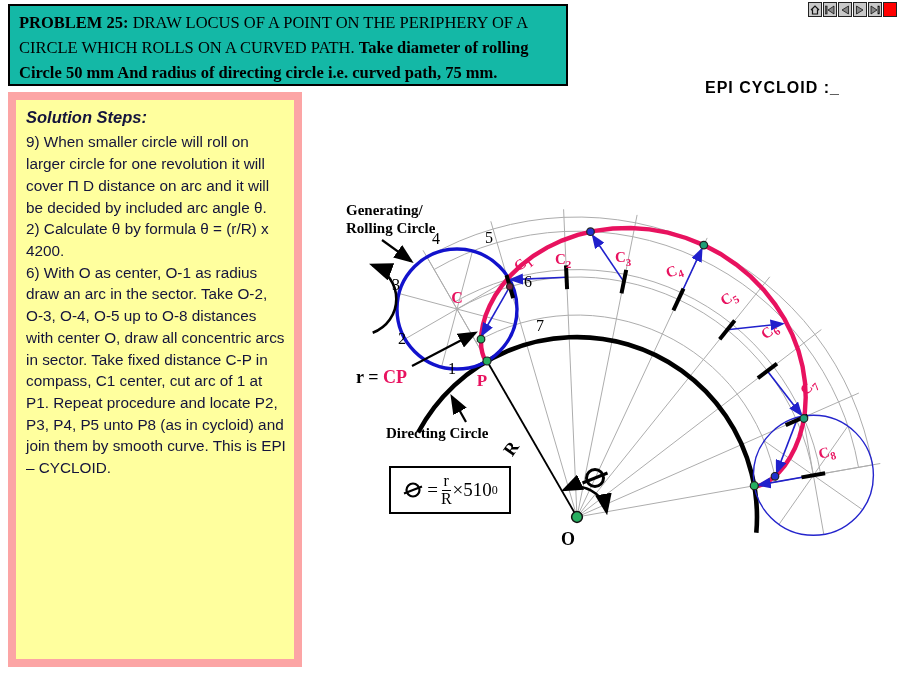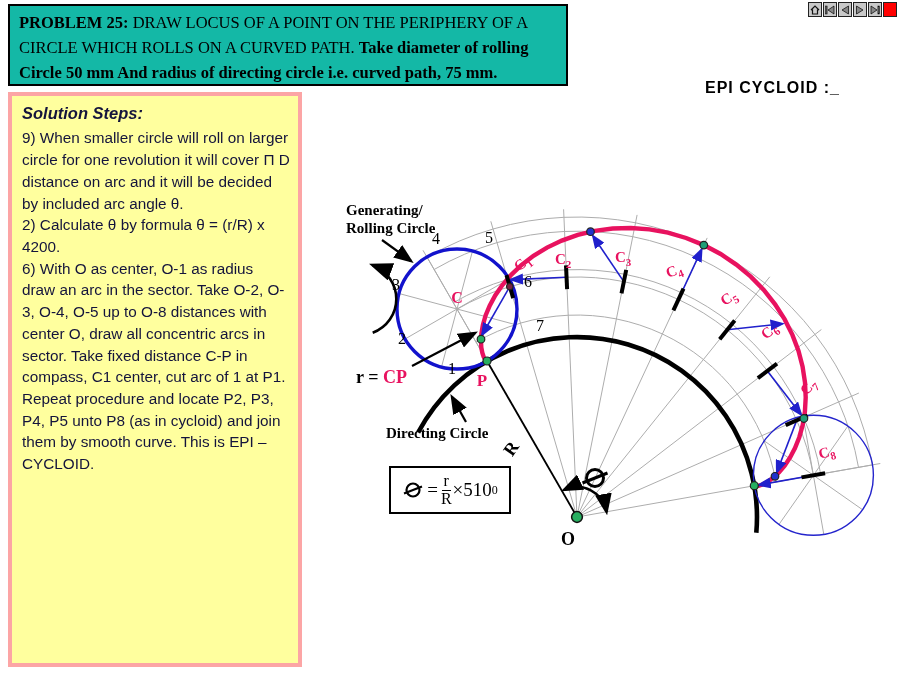--- a/index.html
+++ b/index.html
@@ -15,21 +15,21 @@
     font-family:"Liberation Sans",sans-serif;font-weight:bold;font-size:16px;
     color:#000000;letter-spacing:1px;white-space:nowrap;margin-top:43px;}
   
   .nav-bar{position:absolute;top:2px;right:3px;display:flex;gap:1px;}
   .nav-btn{width:14px;height:15px;background:#C9C9C9;border:1px solid #222;
     display:flex;align-items:center;justify-content:center;box-sizing:border-box;padding:0;}
   .nav-btn.red{background:#FF0000;}
   .nav-btn svg{display:block}
   
   .solution-box{position:absolute;left:8px;top:92px;width:294px;height:575px;box-sizing:border-box;
-    background:#FFFF9E;border:4px solid #fca5a5;padding:6px 8px 4px 10px;
+    background:#FFFF9E;border:8px solid #fca5a5;padding:6px 8px 4px 10px;
     font-family:"Liberation Sans",sans-serif;font-size:15.3px;line-height:1.42;color:#14143C;}
   .solution-box p{margin:0;}
   .sol-title{font-weight:bold;font-style:italic;font-size:16.5px;margin-bottom:2px !important;}
   
   .formula-box{position:absolute;left:389px;top:466px;width:122px;height:48px;box-sizing:border-box;
     background:#fff;border:2.5px solid #000;display:flex;align-items:center;justify-content:center;
     font-family:"Liberation Serif",serif;font-size:19px;color:#000;}
   .frac{display:inline-flex;flex-direction:column;align-items:center;font-size:16px;line-height:1.05;margin:0 1px;}
   .frac .num{border-bottom:1.6px solid #000;padding:0 2px;}
   .f-eq{margin:0 2px 0 3px;}

